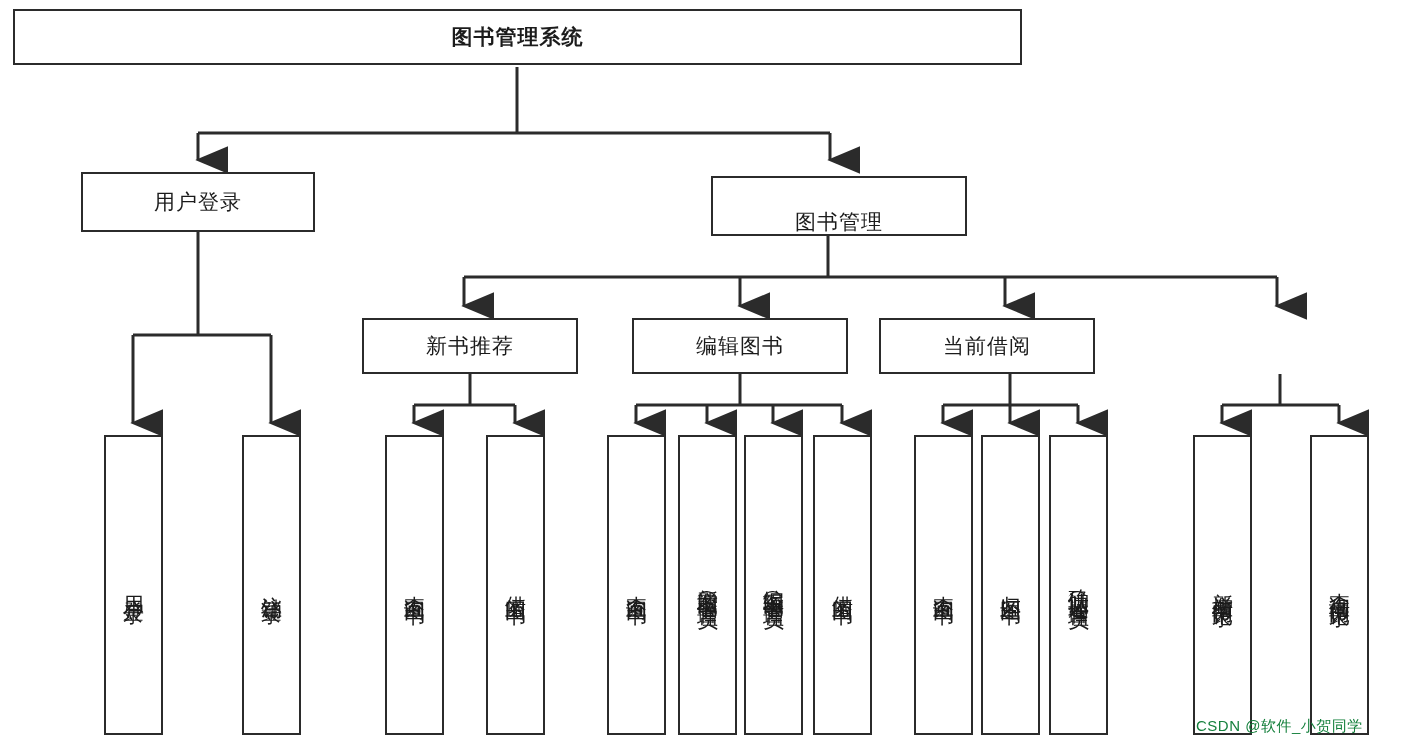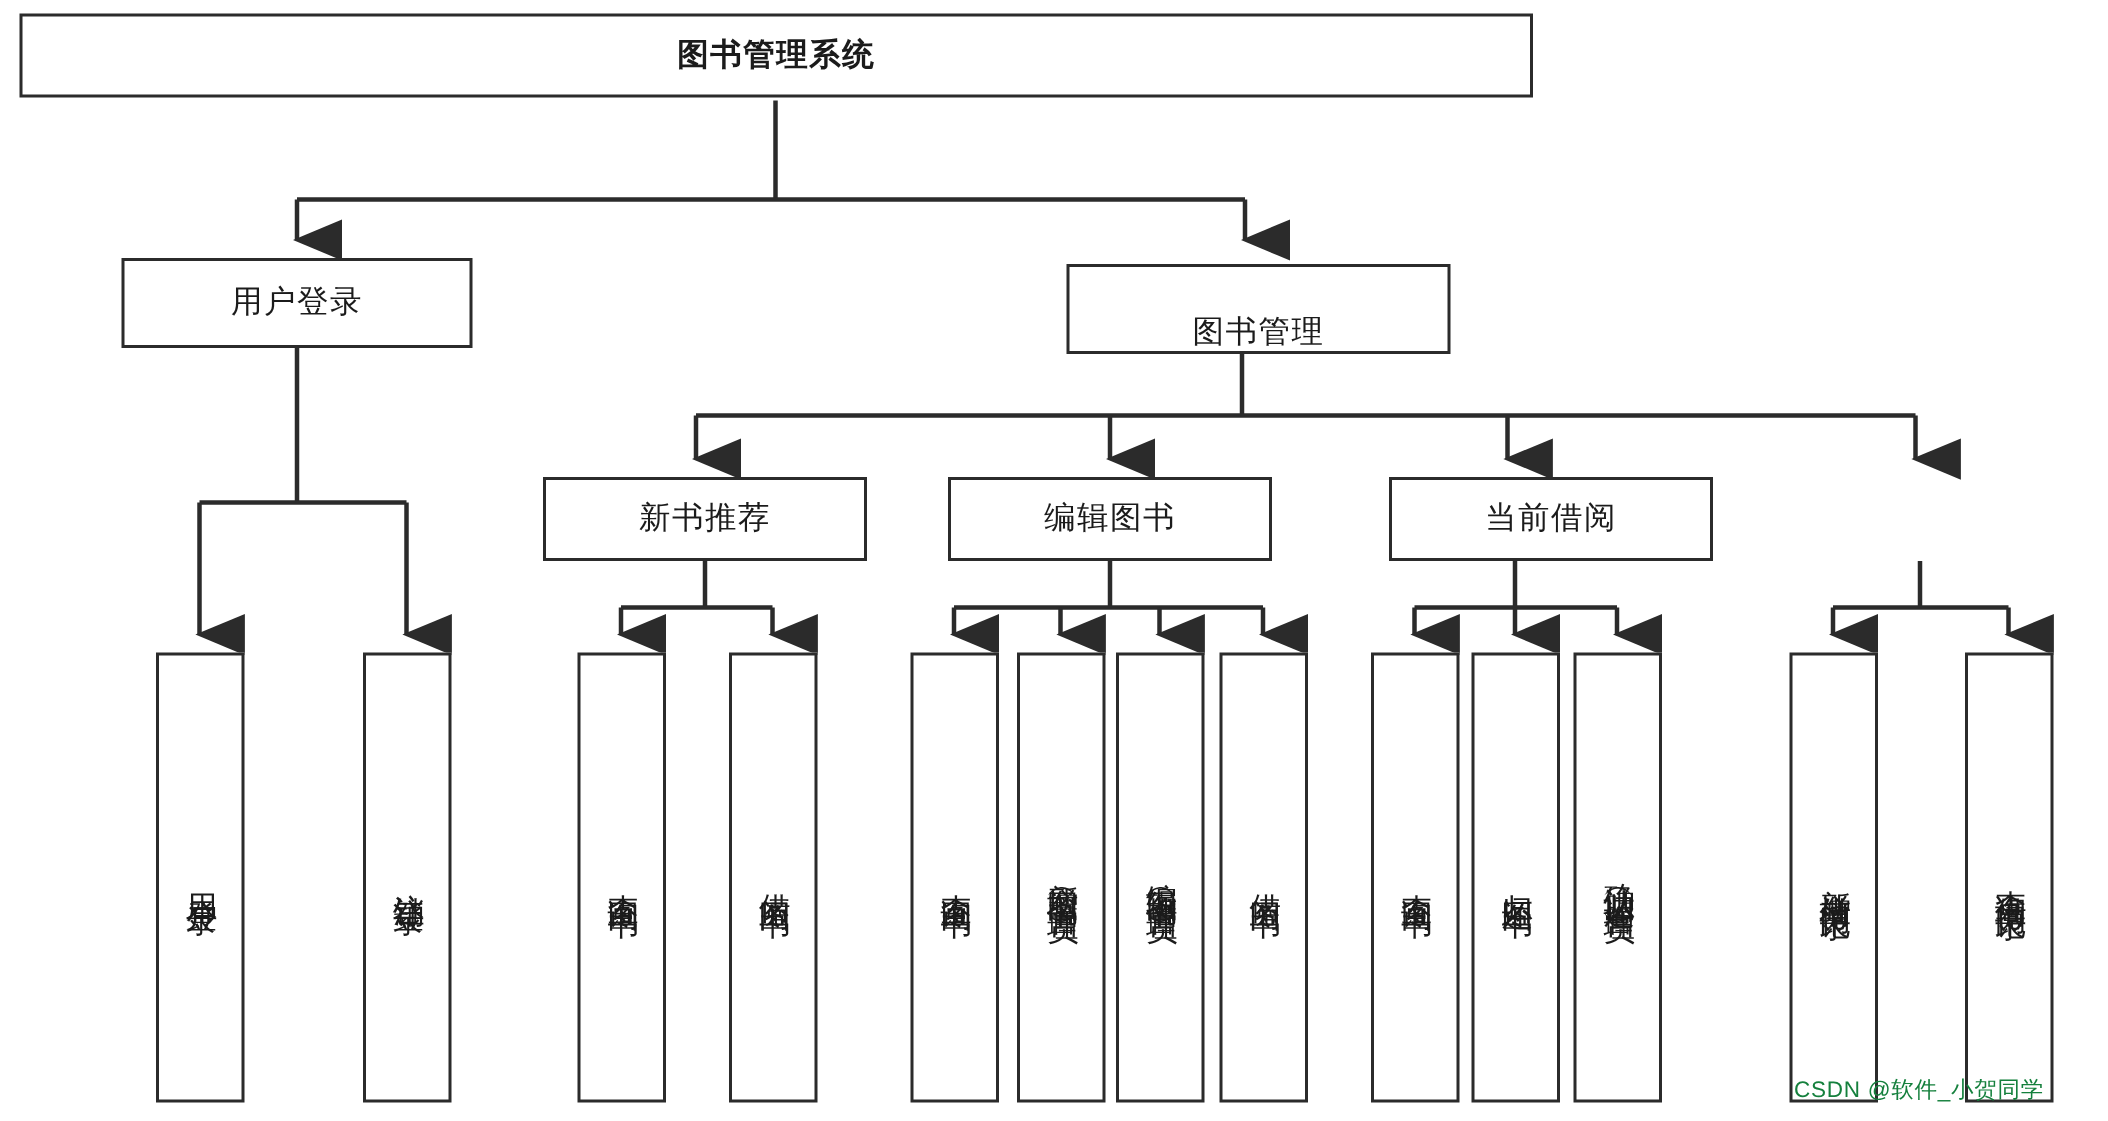--- a/index.html
+++ b/index.html
@@ -127,21 +127,21 @@
   <div class="node node-h" style="left:711px; top:176px; width:256px; height:60px;align-items:flex-end;">
     <span class="label">图书管理</span>
   </div>
 
   <div class="node node-h" style="left:362px; top:318px; width:216px; height:56px;">
     <span class="label">新书推荐</span>
   </div>
   <div class="node node-h" style="left:632px; top:318px; width:216px; height:56px;">
     <span class="label">编辑图书</span>
   </div>
-  <div class="node node-h" style="left:926px; top:318px; width:216px; height:56px;">
+  <div class="node node-h" style="left:879px; top:318px; width:216px; height:56px;">
     <span class="label">当前借阅</span>
   </div>
 
   <div class="node node-v" style="left:104px; top:435px; width:59px; height:300px;">
     <span class="label">用户登录</span>
   </div>
   <div class="node node-v" style="left:242px; top:435px; width:59px; height:300px;">
     <span class="label">注销登录</span>
   </div>
 

